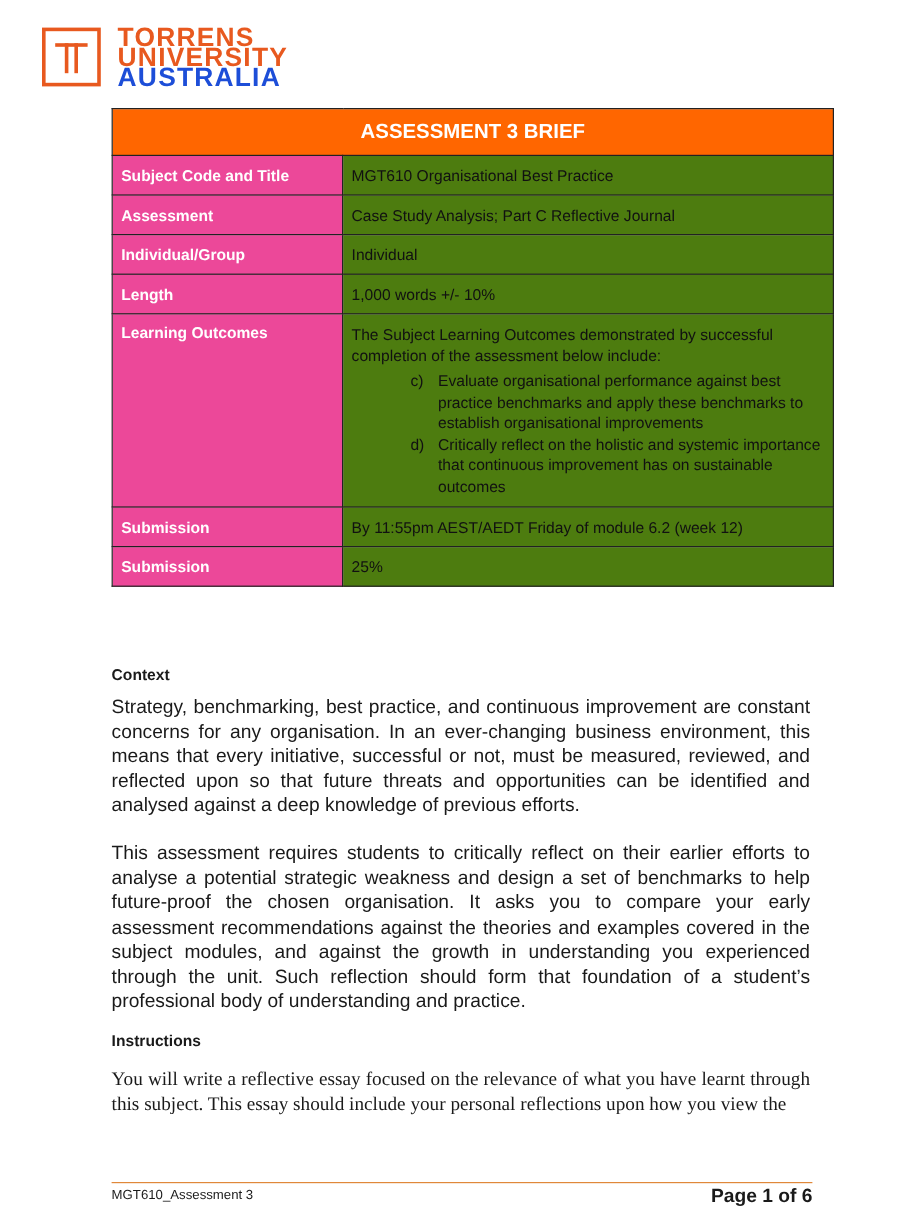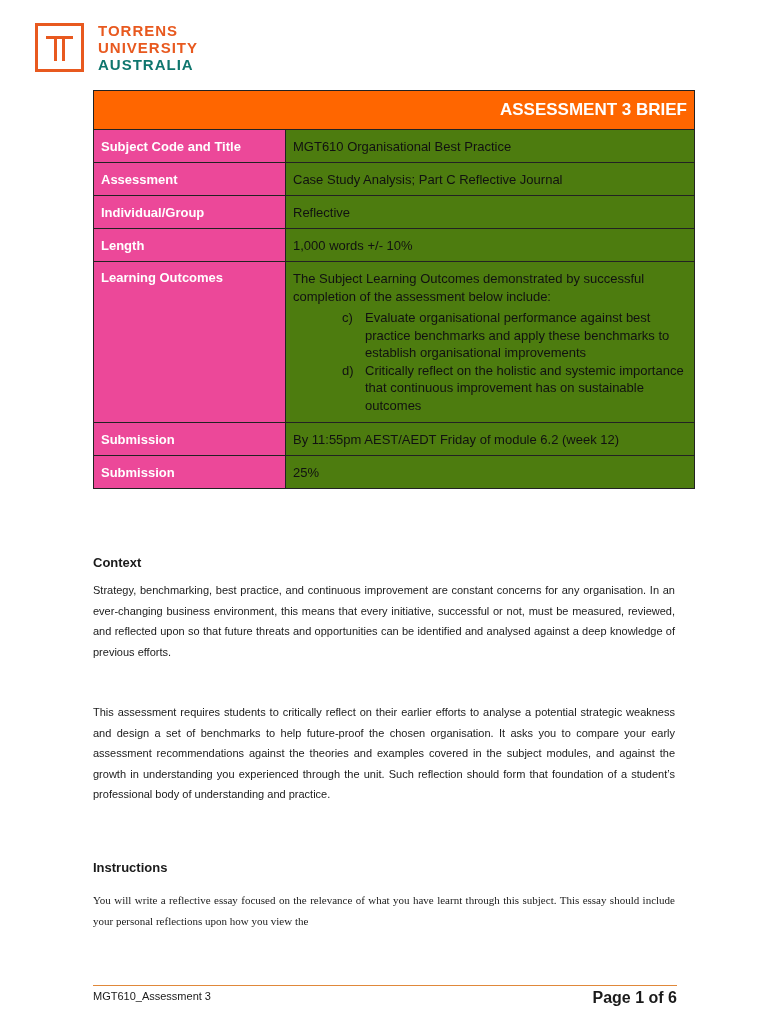--- a/index.html
+++ b/index.html
@@ -1,37 +1,37 @@
 <!DOCTYPE html>
 <html><head>
 <meta charset="utf-8">
 <style>
   html, body { margin:0; padding:0; background:#ffffff; }
   body { width:768px; height:1024px; position:relative; overflow:hidden;
          font-family:"Liberation Sans", "DejaVu Sans", sans-serif; color:#1a1a1a; }
   .logo { position:absolute; left:35px; top:20px; height:54px; display:flex; align-items:center; }
   .logo-box { width:49px; height:49px; border:3px solid #e8591f; box-sizing:border-box; position:relative; }
   .logo-box svg { position:absolute; left:0; top:0; }
-  .logo-text { margin-left:14px; font-weight:bold; font-size:15px; line-height:17px; letter-spacing:1px; }
+  .logo-text { margin-left:14px; font-weight:bold; font-size:22px; line-height:17px; letter-spacing:1px; }
   .logo-text .o { color:#e8591f; }
-  .logo-text .g { color:#0f766e; }
+  .logo-text .g { color:#1d4ed8; }
 
   table.brief { position:absolute; left:93px; top:90px; width:602px; border-collapse:collapse; font-size:13px; }
   table.brief td, table.brief th { border:1px solid #222; padding:0 7px; }
-  table.brief th { background:#ff6600; color:#ffffff; height:38px; font-size:17px; font-weight:bold; text-align:right; }
+  table.brief th { background:#ff6600; color:#ffffff; height:38px; font-size:17px; font-weight:bold; text-align:center; }
   td.lbl { background:#ec4899; color:#ffffff; font-weight:bold; width:177px; height:32px; vertical-align:middle; }
   td.val { background:#4d7c0f; color:#111; vertical-align:middle; }
   tr.lo td { vertical-align:top; padding-top:8px; padding-bottom:8px; }
   tr.lo td.val { line-height:17.5px; }
   ol.outcomes { margin:4px 0 0 0; padding-left:72px; list-style:none; }
   ol.outcomes li { position:relative; }
   ol.outcomes li .mk { position:absolute; left:-23px; }
 
   .section-h { position:absolute; left:93px; font-weight:bold; font-size:13px; }
-  .para { position:absolute; left:93px; width:582px; font-size:11px; line-height:20.5px; text-align:justify; }
+  .para { position:absolute; left:93px; width:582px; font-size:16px; line-height:20.5px; text-align:justify; }
 
   .footer-line { position:absolute; left:93px; top:985px; width:584px; height:1px; background:#e0883a; }
   .footer-left { position:absolute; left:93px; top:990px; font-size:11px; }
   .footer-right { position:absolute; right:91px; top:989px; font-size:16px; font-weight:bold; }
 </style>
 </head>
 <body>
 
 <div class="logo">
   <div class="logo-box">
@@ -56,21 +56,21 @@
   <tr>
     <td class="lbl">Subject Code and Title</td>
     <td class="val">MGT610 Organisational Best Practice</td>
   </tr>
   <tr>
     <td class="lbl">Assessment</td>
     <td class="val">Case Study Analysis; Part C Reflective Journal</td>
   </tr>
   <tr>
     <td class="lbl">Individual/Group</td>
-    <td class="val">Reflective</td>
+    <td class="val">Individual</td>
   </tr>
   <tr>
     <td class="lbl">Length</td>
     <td class="val">1,000 words +/- 10%</td>
   </tr>
   <tr class="lo">
     <td class="lbl">Learning Outcomes</td>
     <td class="val">
       <div>The Subject Learning Outcomes demonstrated by successful completion of the assessment below include:</div>
       <ol class="outcomes">

